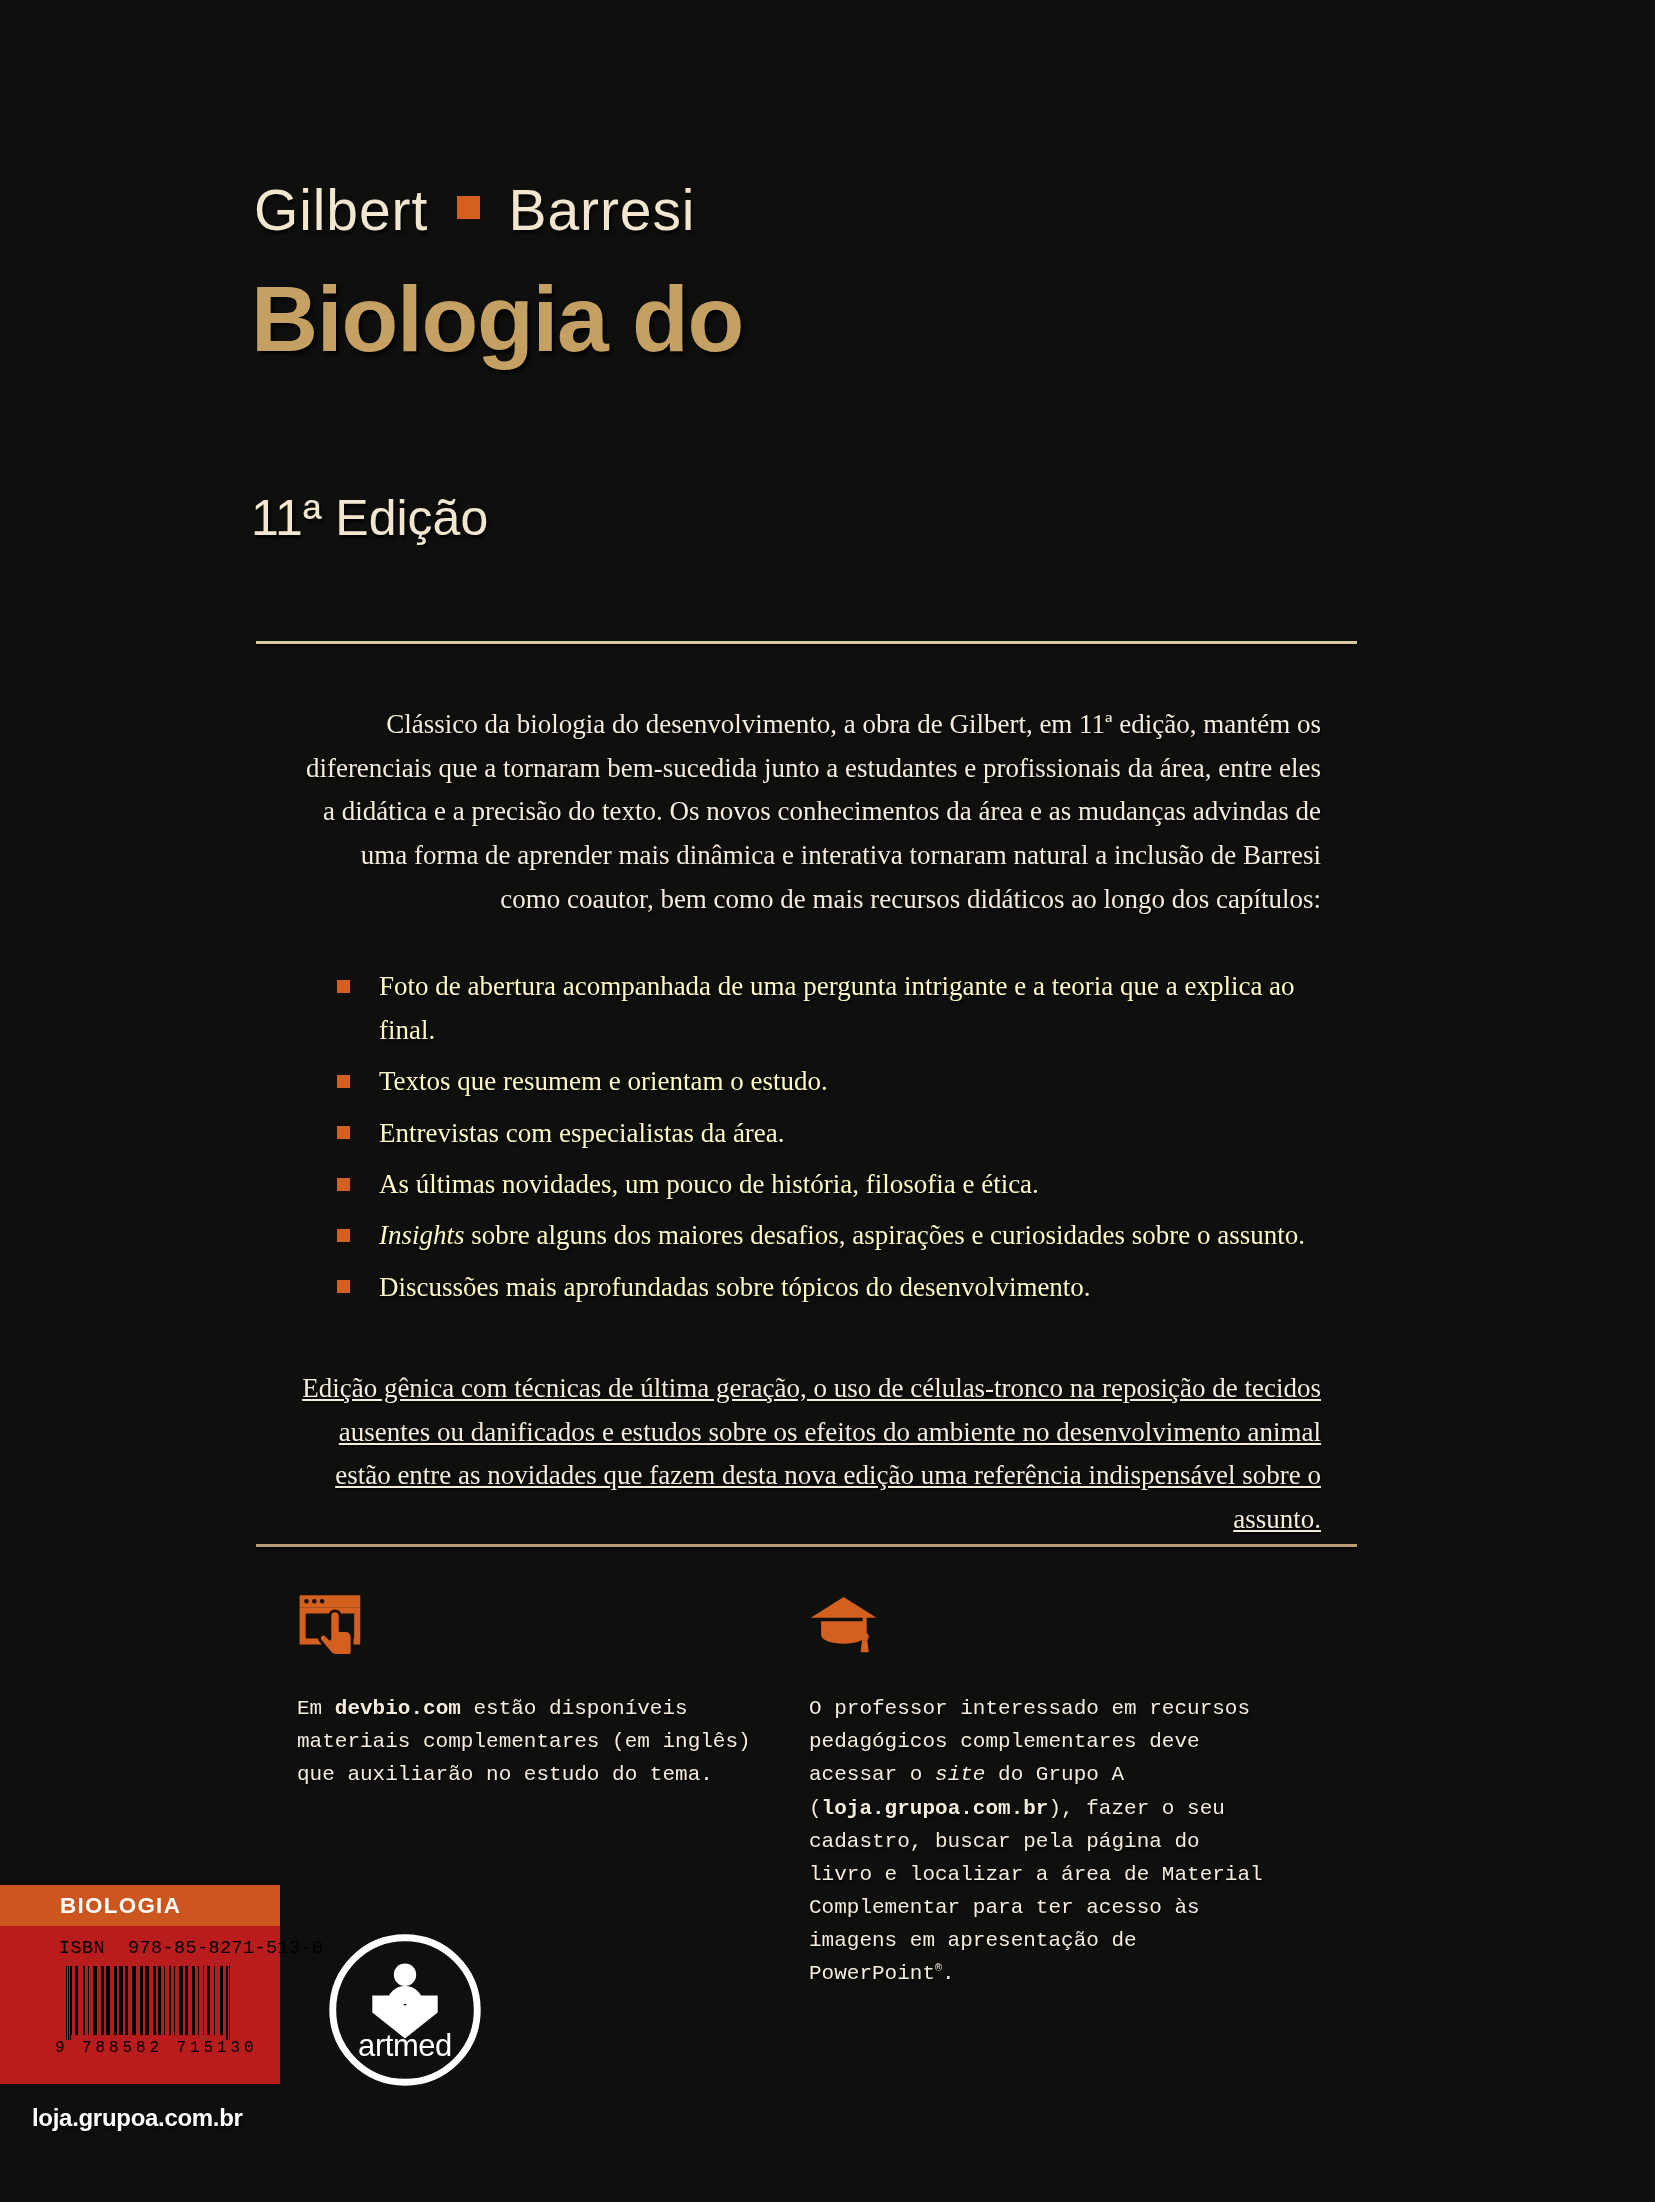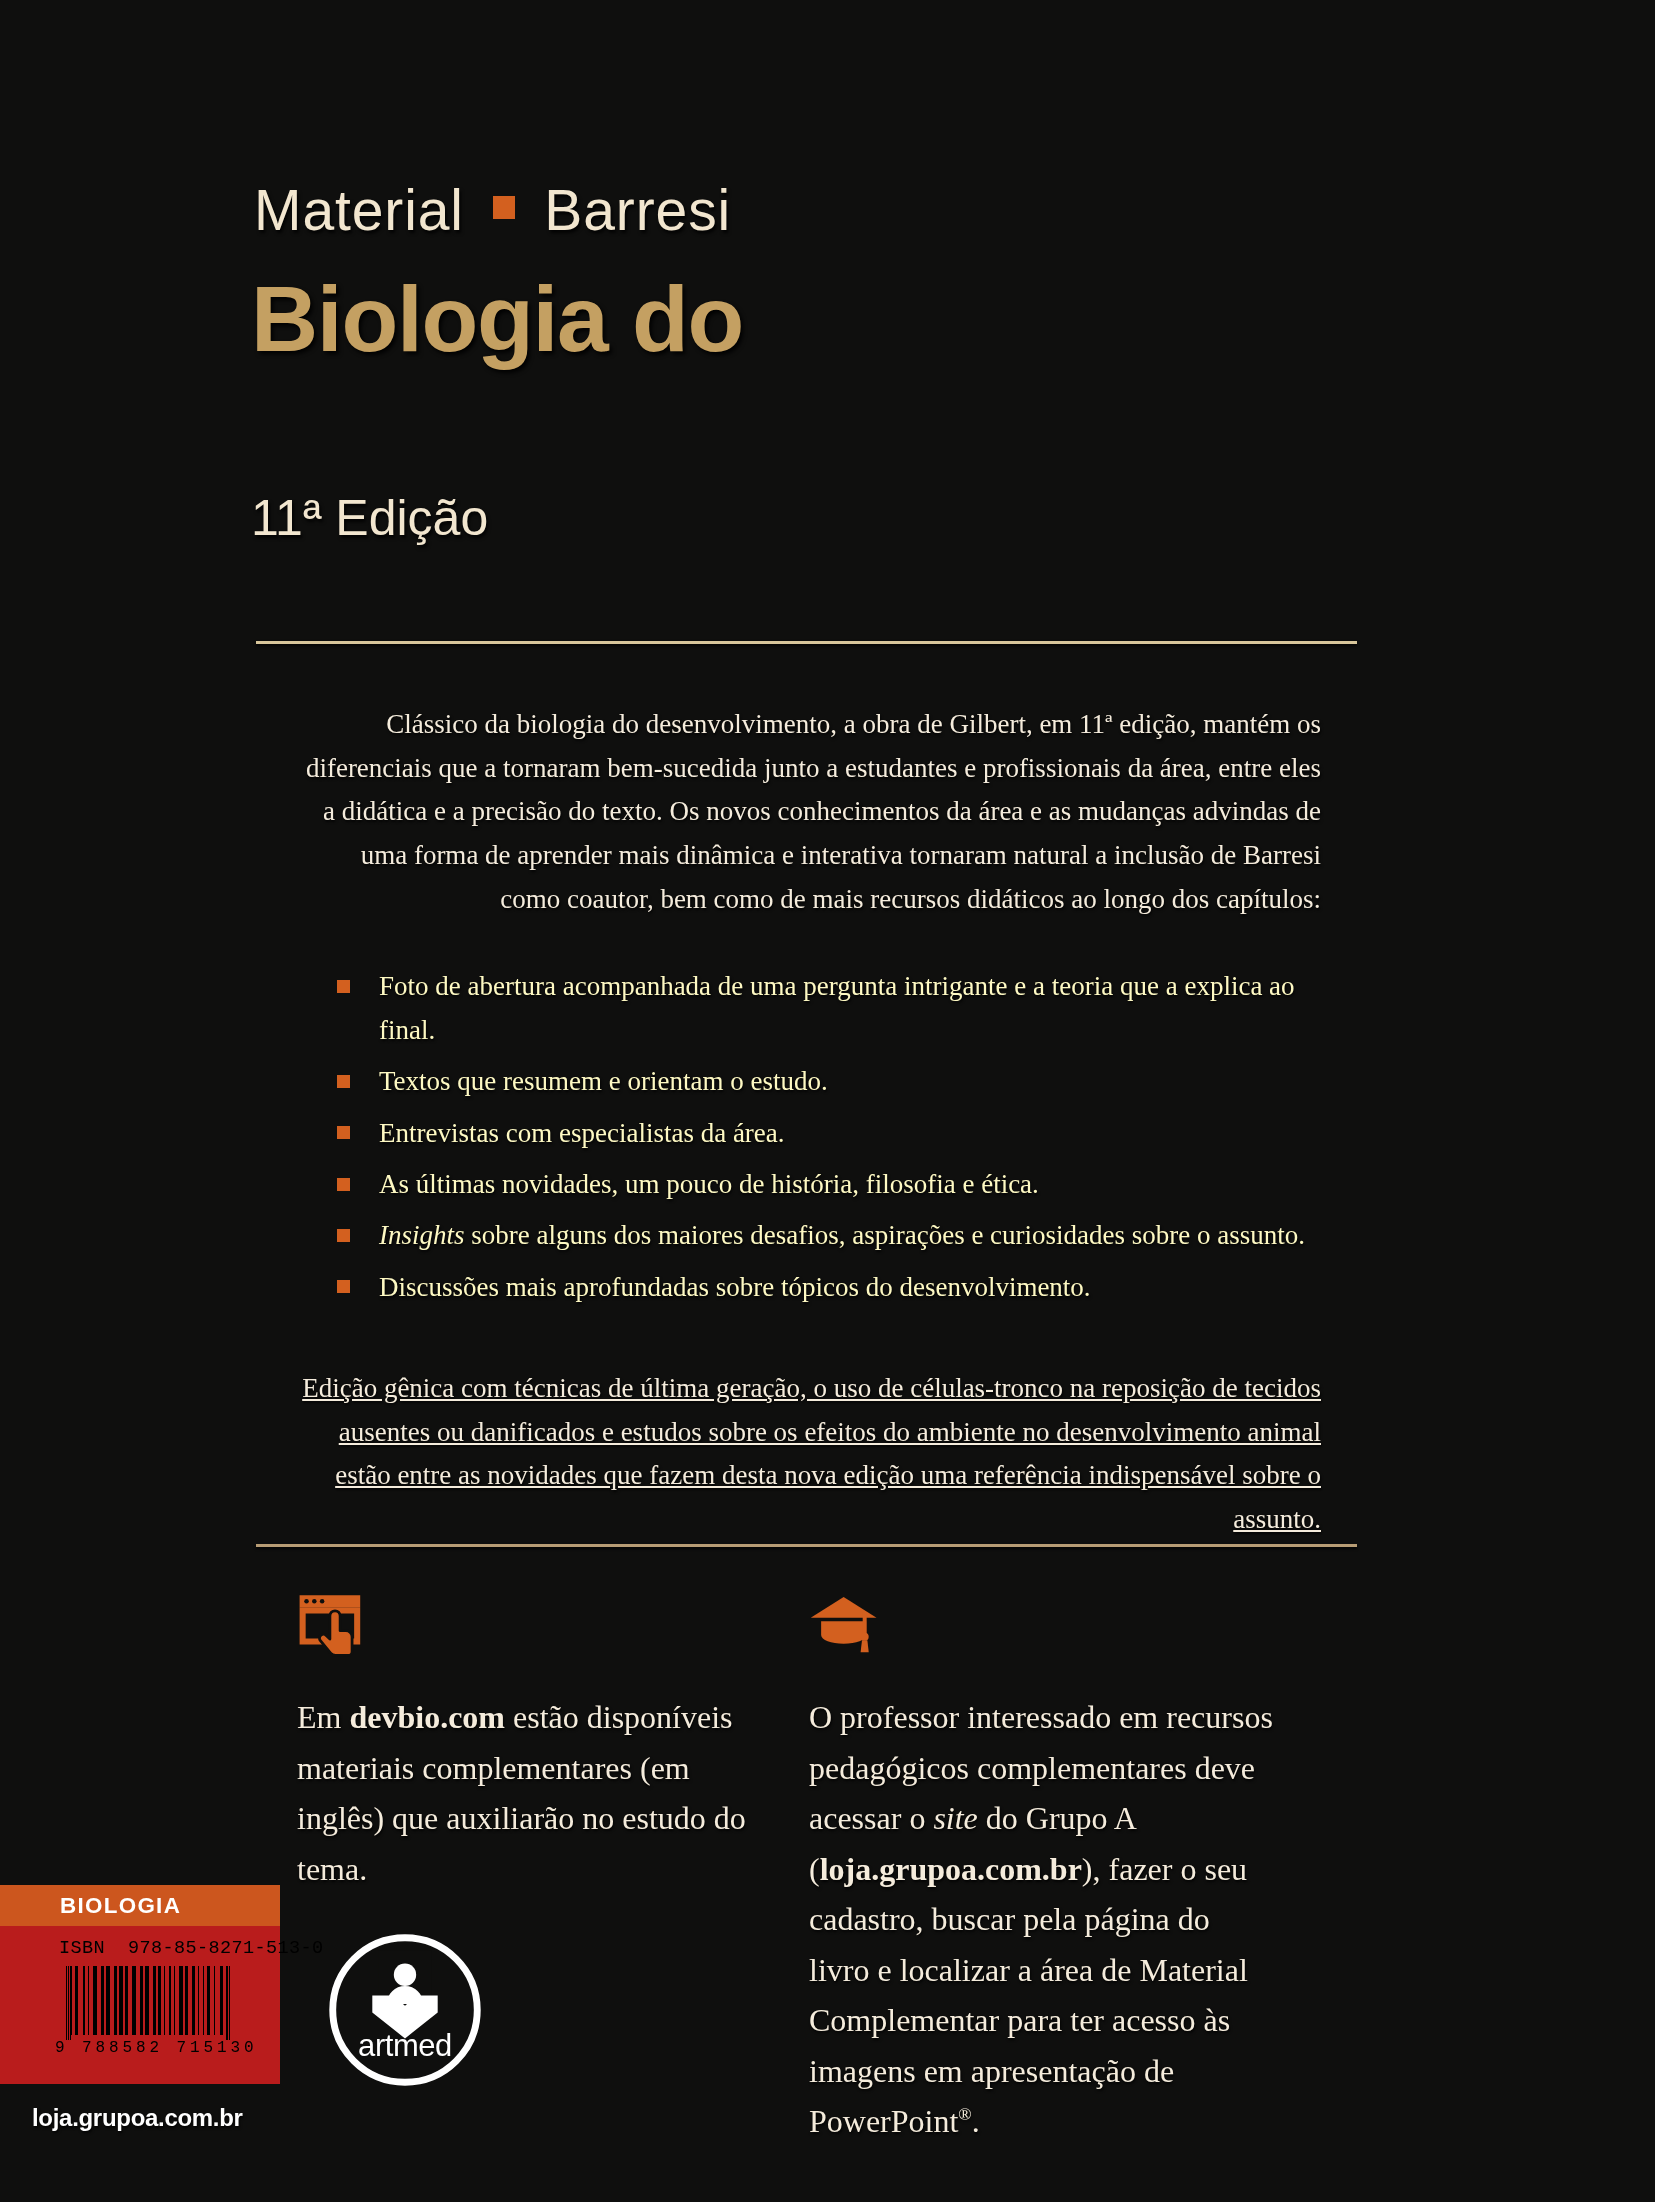--- a/index.html
+++ b/index.html
@@ -138,22 +138,22 @@
   }
   .res-left  { left: 297px; top: 1590px; }
   .res-right { left: 809px; top: 1590px; }
 
   .res-icon {
     height: 71px;
     margin-bottom: 31px;
   }
   .res-text {
     color: #f5ecdc;
-    font-family: Liberation Serif, serif;
-    font-size: 32px;
+    font-family: Liberation Mono, monospace;
+    font-size: 21px;
     line-height: 1.58;
     text-shadow: 0.9px 1.7px 2.6px rgba(0,0,0,.85);
   }
   .res-text b { font-weight: 700; }
   .res-text i { font-style: italic; }
   .sup { font-size: 0.55em; vertical-align: super; }
 
   
   .subject-tag {
     position: absolute;
@@ -236,21 +236,21 @@
     width: 160px;
     height: 160px;
   }
 </style>
 </head>
 <body>
 
 <div id="page">
 
   <div class="authors">
-    <span>Material</span>
+    <span>Gilbert</span>
     <span class="author-sep"></span>
     <span>Barresi</span>
   </div>
 
   <div class="book-title">
     <span class="t-line">Biologia do</span>
   </div>
   <div class="edition">11ª Edição</div>
 
   <div class="rule rule-top"></div>

